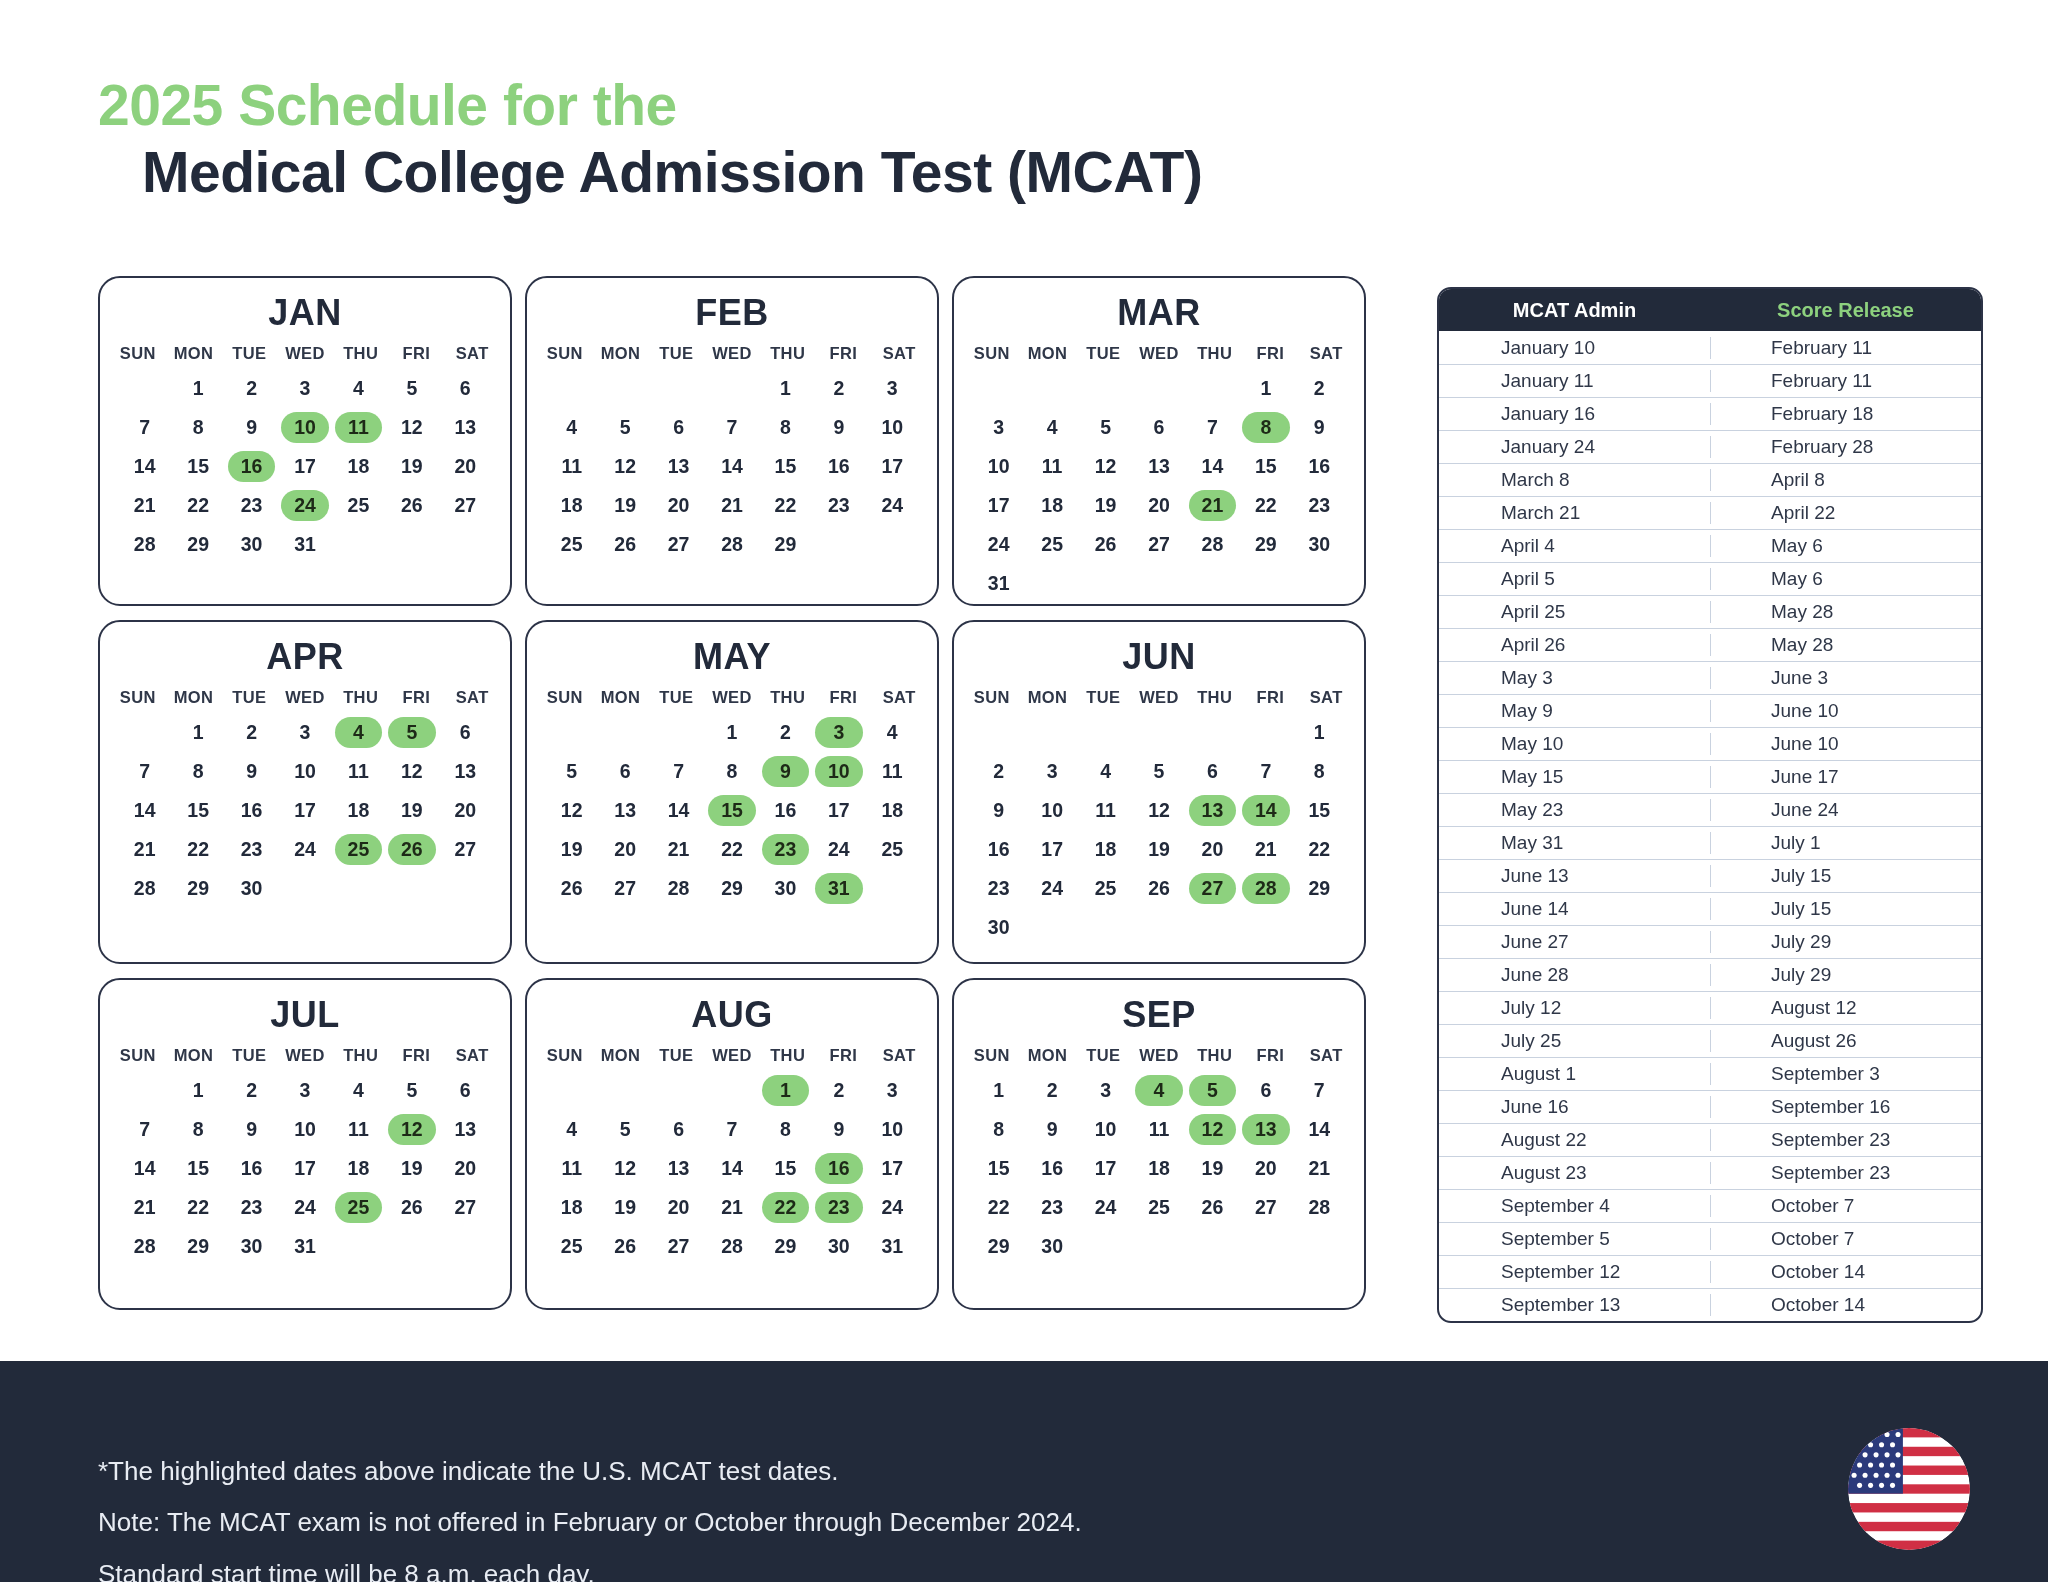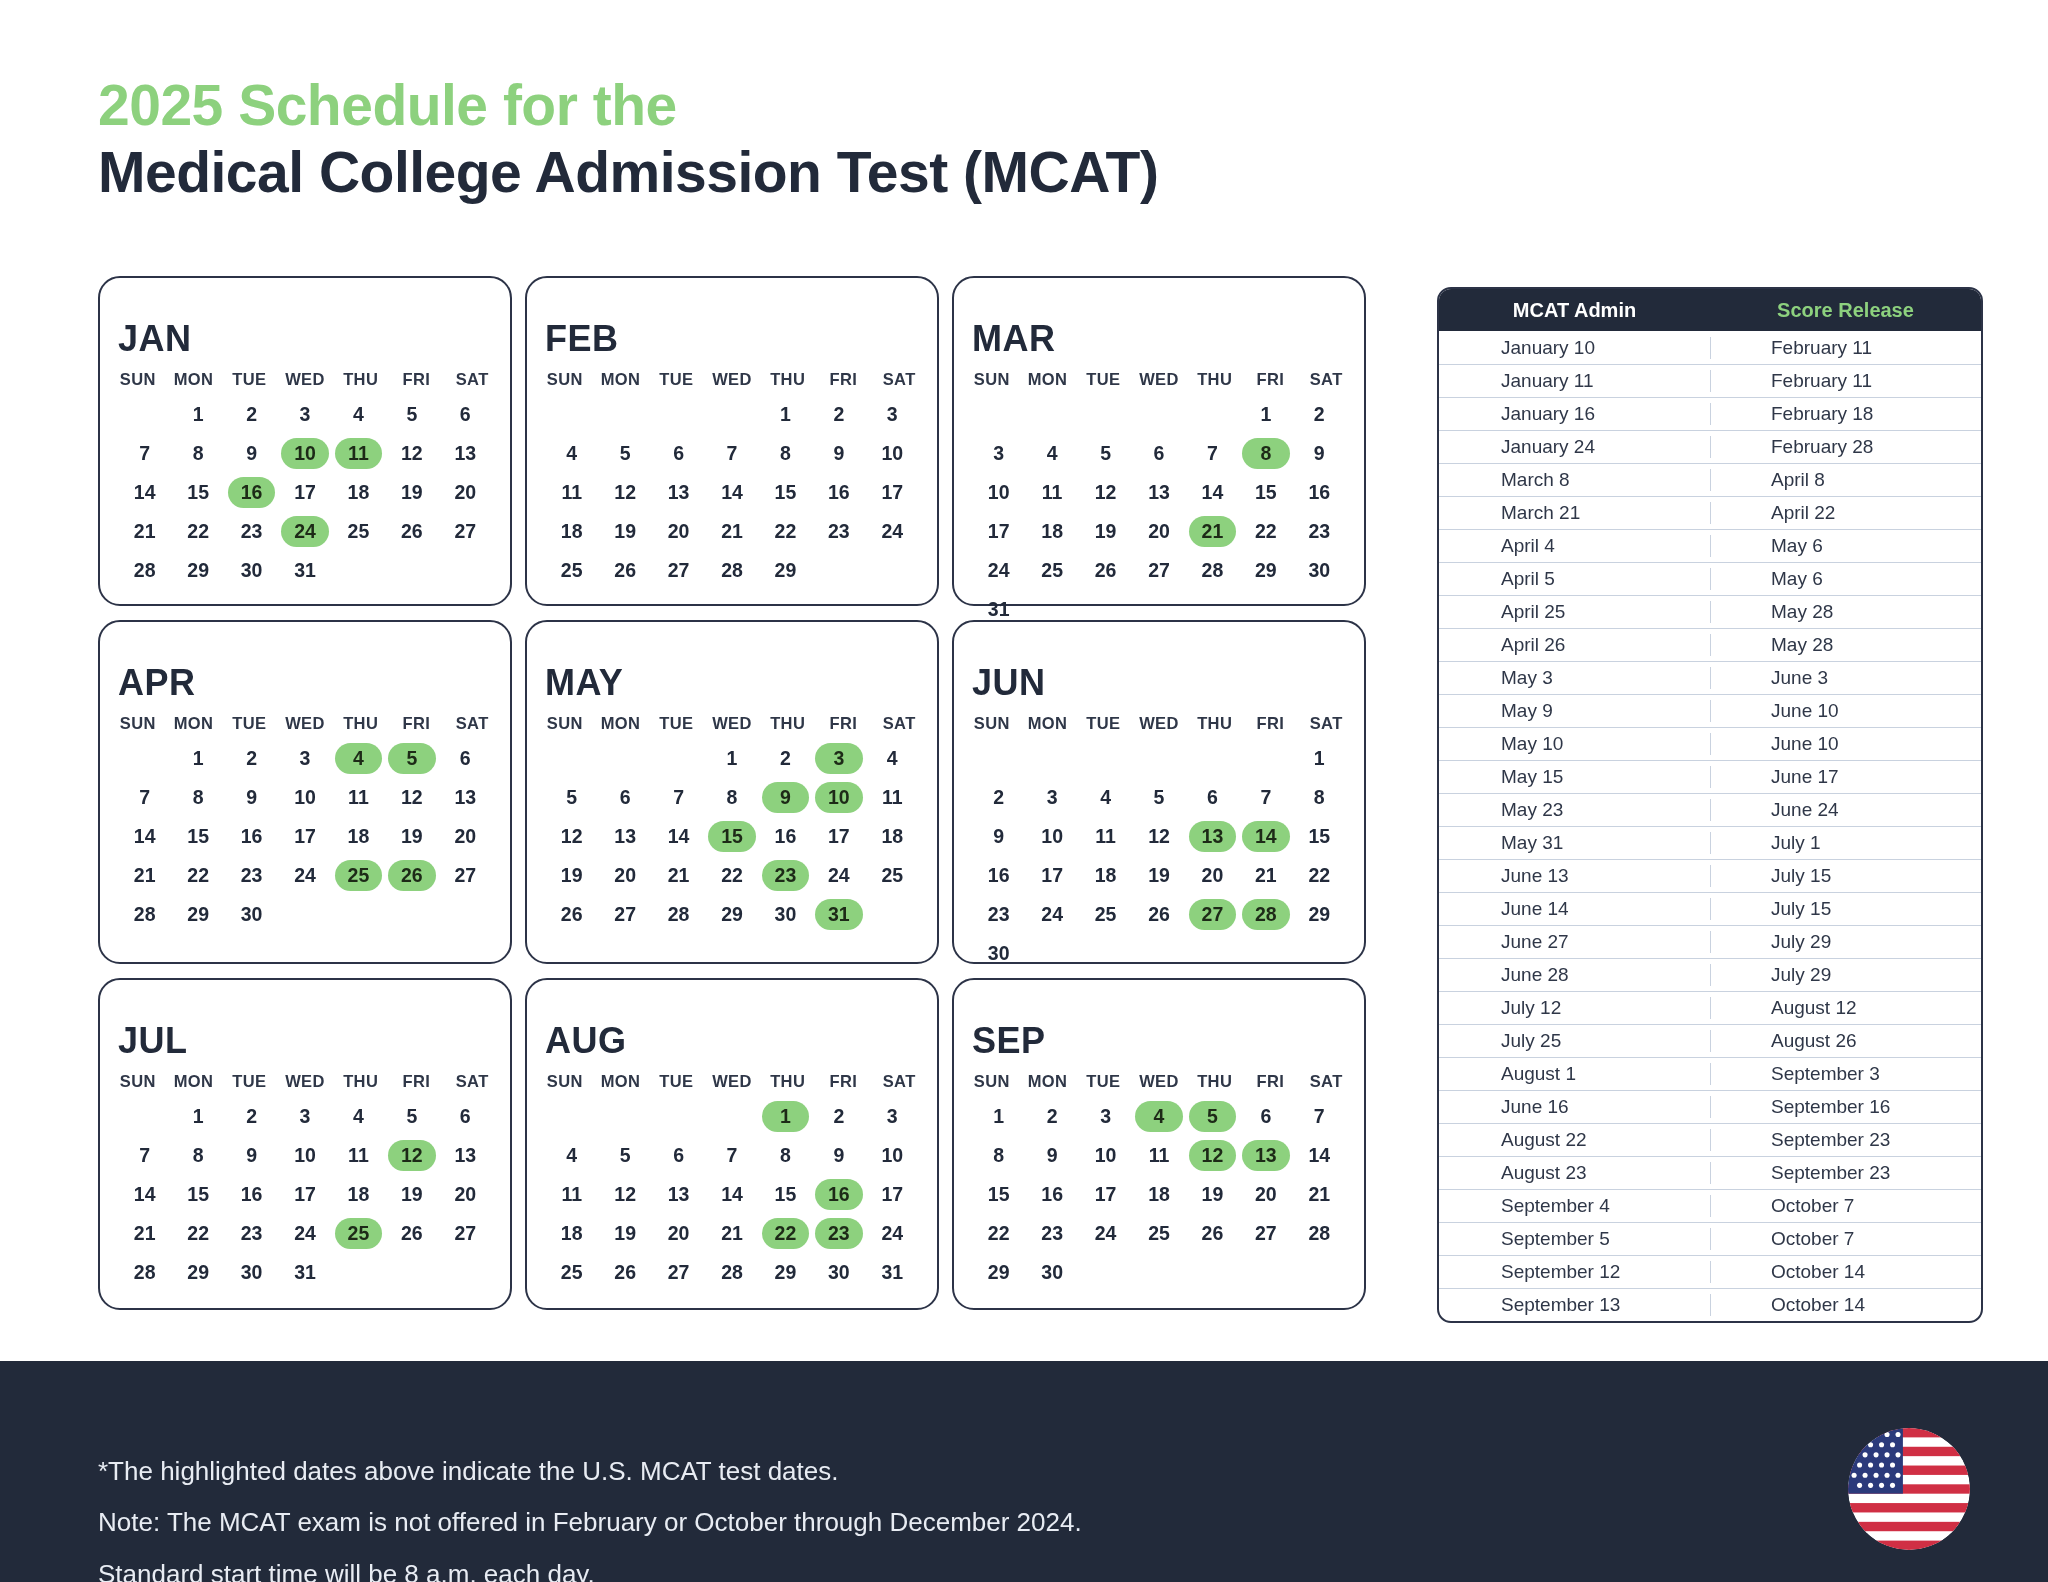--- a/index.html
+++ b/index.html
@@ -16,44 +16,43 @@
   }
 
   
   .header { position: absolute; left: 98px; top: 72px; }
   .title-l1 {
     font-size: 57px; font-weight: 700; letter-spacing: -0.5px;
     color: #8DD17E; line-height: 1.18; white-space: nowrap;
   }
   .title-l2 {
     font-size: 57px; font-weight: 700; letter-spacing: -0.5px;
-    color: #222A3A; line-height: 1.18; white-space: nowrap;
+    color: #222A3A; line-height: 1.18; white-space: nowrap; margin-left: 44px;
   }
 
   
   .cal-grid {
     position: absolute; left: 98px; top: 276px;
     display: grid;
     grid-template-columns: repeat(3, 414px);
     grid-template-rows: 330px 344px 332px;
     column-gap: 13px; row-gap: 14px;
   }
   .cal-card {
     background: #ffffff;
     border: 2.5px solid #2C3347;
     border-radius: 22px;
     padding: 14px 18px 10px 18px;
     display: flex; flex-direction: column;
   }
   .cal-title {
-    text-align: left;
+    text-align: center;
     font-size: 36px; font-weight: 700; letter-spacing: 0.5px;
     color: #222A3A;
     margin-bottom: 10px;
-    margin-top: 26px;
   }
   .dow-row {
     display: grid; grid-template-columns: repeat(7, 1fr);
     margin-bottom: 6px;
     gap: 16px;
   }
   .dow {
     text-align: center;
     font-size: 16.5px; font-weight: 700; letter-spacing: 0.4px;
     color: #2F3748;

